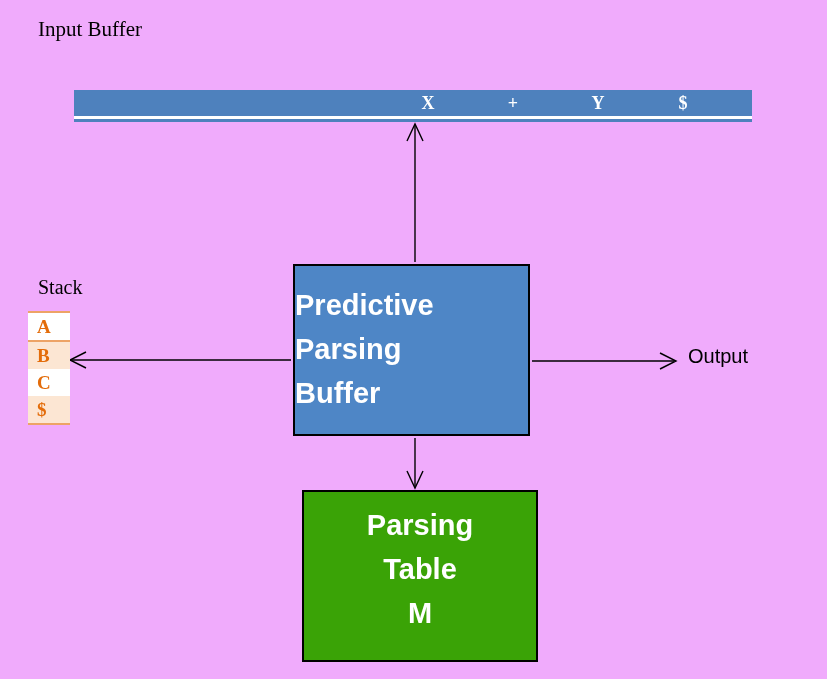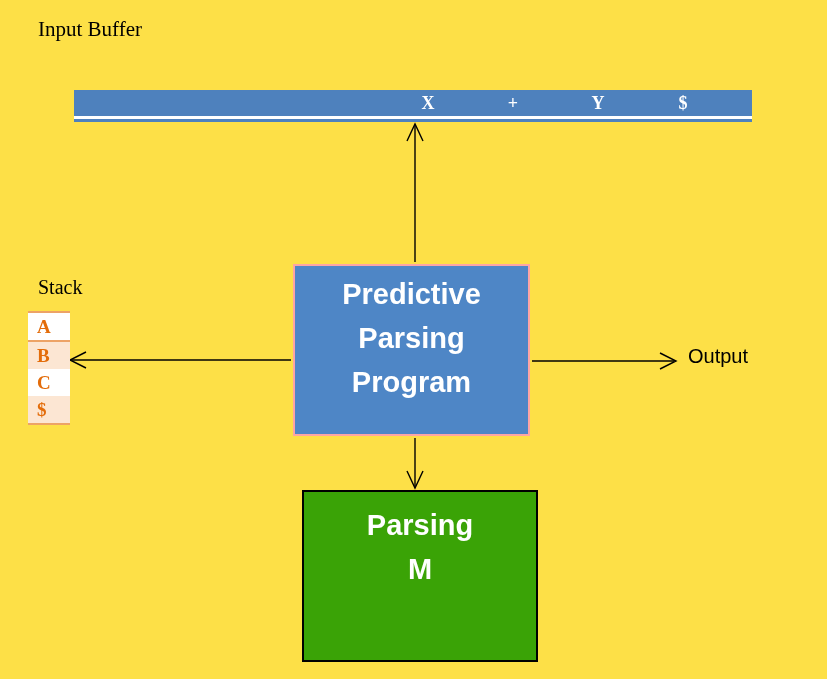--- a/index.html
+++ b/index.html
@@ -1,20 +1,20 @@
 <!DOCTYPE html>
 <html><head>
 <meta charset="utf-8">
 <style>
   html, body { margin: 0; padding: 0; background: #ffffff; }
   .canvas {
     position: relative;
     width: 827px;
     height: 679px;
-    background: #fde047;
+    background: #f0abfc;
     overflow: hidden;
     font-family: "Liberation Serif", serif;
   }
   .lbl { position: absolute; color: #000; white-space: nowrap; }
 
   
   .input-buffer-label {
     left: 38px; top: 17px;
     font-size: 21px;
     font-family: "Liberation Serif", serif;
@@ -57,23 +57,22 @@
   }
   .stack-row.peach { background: #FCE6D3; }
   .stack-row.line-below { border-bottom: 2px solid #EDA366; }
 
   
   .program-box {
     position: absolute; left: 293px; top: 264px;
     width: 237px; height: 172px;
     box-sizing: border-box;
     background: #4E86C6;
-    border: 2px solid #fca5a5;
-    text-align: center;
-    padding-top: 6px;
+    border: 2px solid #000000;
+    padding-top: 17px;
   }
   .box-line {
     color: #ffffff; font-weight: bold; font-size: 29px; line-height: 44px;
     font-family: "Liberation Sans", sans-serif;
   }
 
   
   .output-label {
     left: 688px; top: 345px;
     font-size: 20px;
@@ -143,23 +142,24 @@
   <div class="stack">
     <div class="stack-row line-below">A</div>
     <div class="stack-row peach">B</div>
     <div class="stack-row">C</div>
     <div class="stack-row peach line-below">$</div>
   </div>
 
   <div class="program-box">
     <div class="box-line">Predictive</div>
     <div class="box-line">Parsing</div>
-    <div class="box-line">Program</div>
+    <div class="box-line">Buffer</div>
   </div>
 
   <div class="lbl output-label">Output</div>
 
   <div class="table-box">
     <div class="box-line">Parsing</div>
+    <div class="box-line">Table</div>
     <div class="box-line">M</div>
   </div>
 
 </div>
 
 </body></html>

